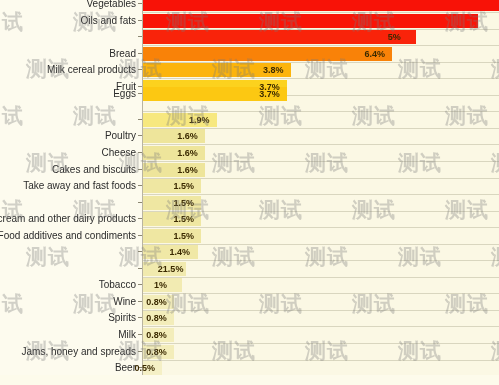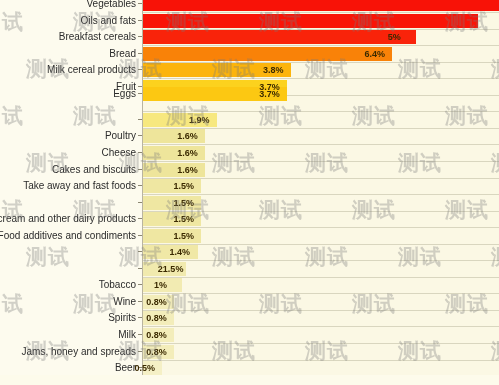--- a/index.html
+++ b/index.html
@@ -129,21 +129,20 @@
         <div class="cat-label">Vegetables</div>
         <div class="tick"></div>
         <div class="bar" title="Vegetables: 9.2%" style="width: 358.548px; background: rgb(248, 18, 7);"></div>
       </div>
       <div class="row" style="top: 11.55px;">
         <div class="cat-label">Oils and fats</div>
         <div class="tick"></div>
         <div class="bar" title="Oils and fats: 8.6%" style="width: 335.165px; background: rgb(249, 20, 7);"></div>
       </div>
       <div class="row" style="top: 28.1px;">
-        <div class="cat-label">Breakfast cereals</div>
         <div class="tick"></div>
         <div class="bar" title="Breakfast cereals: 5%" style="width: 272.808px; background: rgb(249, 35, 10);"></div>
         <div class="val inside" style="left: 387.808px;">5%</div>
       </div>
       <div class="row" style="top: 44.65px;">
         <div class="cat-label">Bread</div>
         <div class="tick"></div>
         <div class="bar" title="Bread: 6.4%" style="width: 249.425px; background: rgb(249, 130, 8);"></div>
         <div class="val inside" style="left: 364.425px;">6.4%</div>
       </div>

